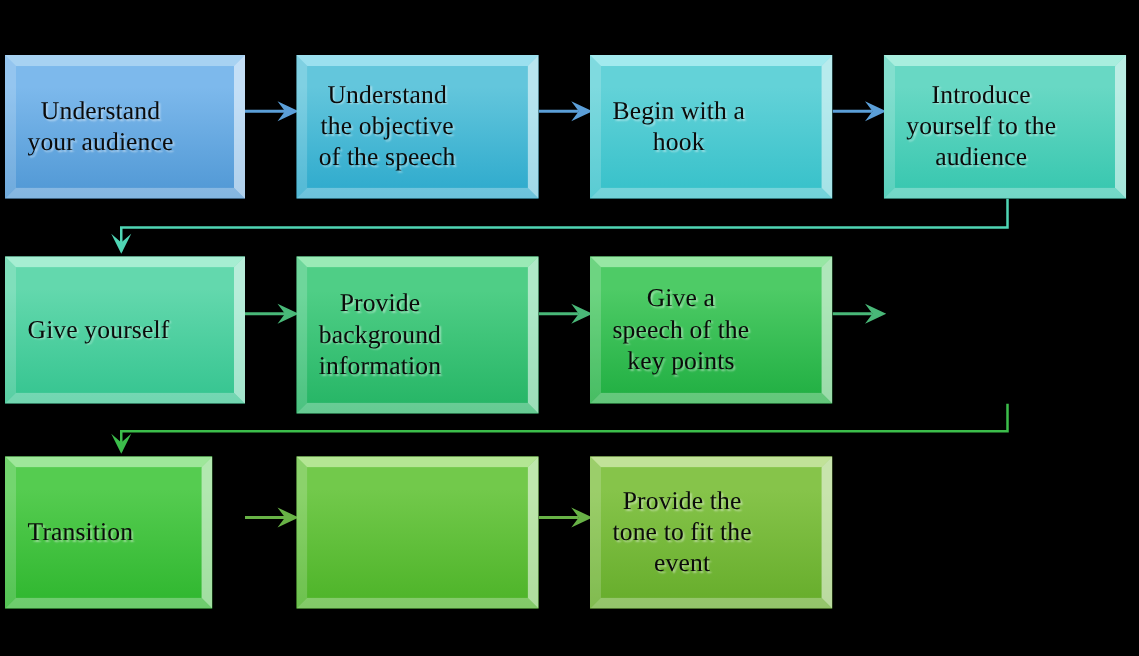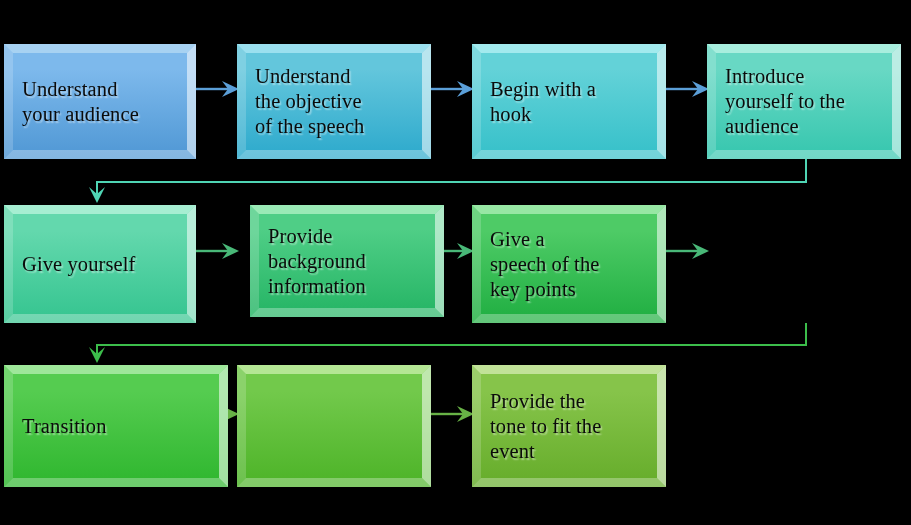--- a/index.html
+++ b/index.html
@@ -73,21 +73,21 @@
   }
   .h-arrow svg { display: block; width: 100%; height: 100%; }
 
   
   .connector { position: absolute; pointer-events: none; }
   .connector svg { display: block; width: 100%; height: 100%; }
 </style>
 </head>
 <body>
 
-<div id="flow-canvas" style="background: rgb(0, 0, 0);">
+<div id="flow-canvas" style="background: rgb(0, 0, 0); text-align: center;">
     <div class="connector" style="left: 0px; top: 0px; width: 911px; height: 525px;">
       <svg viewBox="0 0 911 525">
         <path d="M 806 159 L 806 182 L 97 182 L 97 201" fill="none" stroke="#4fd5b4" stroke-width="2"></path>
         <path d="M 89 187 L 97 203 L 105 187 L 97 194 Z" fill="#4fd5b4"></path>
       </svg>
     </div>
     <div class="connector" style="left: 0px; top: 0px; width: 911px; height: 525px;">
       <svg viewBox="0 0 911 525">
         <path d="M 806 323 L 806 345 L 97 345 L 97 361" fill="none" stroke="#3cbd4b" stroke-width="2"></path>
         <path d="M 89 347 L 97 363 L 105 347 L 97 354 Z" fill="#3cbd4b"></path>
@@ -180,41 +180,41 @@
 audience</div>
     </div>
     <div class="flow-box" style="left: 4px; top: 205px; width: 192px; height: 118px;">
       <div class="box-face" style="background: linear-gradient(rgb(99, 216, 173) 0%, rgb(99, 216, 173) 22%, rgb(52, 196, 143) 100%);"></div>
       <div class="bevel-top" style="background: rgb(166, 238, 210);"></div>
       <div class="bevel-bottom" style="background: rgba(255, 255, 255, 0.3);"></div>
       <div class="bevel-left" style="background: rgba(255, 255, 255, 0.18);"></div>
       <div class="bevel-right" style="background: rgba(255, 255, 255, 0.55);"></div>
       <div class="box-label">Give yourself</div>
     </div>
-    <div class="flow-box" style="left: 237px; top: 205px; width: 194px; height: 112px; margin-left: 13px;">
+    <div class="flow-box" style="left: 237px; top: 205px; width: 194px; height: 126px;">
       <div class="box-face" style="background: linear-gradient(rgb(79, 206, 134) 0%, rgb(79, 206, 134) 22%, rgb(36, 180, 100) 100%);"></div>
       <div class="bevel-top" style="background: rgb(154, 234, 182);"></div>
       <div class="bevel-bottom" style="background: rgba(255, 255, 255, 0.3);"></div>
       <div class="bevel-left" style="background: rgba(255, 255, 255, 0.18);"></div>
       <div class="bevel-right" style="background: rgba(255, 255, 255, 0.55);"></div>
       <div class="box-label">Provide
 background
 information</div>
     </div>
     <div class="flow-box" style="left: 472px; top: 205px; width: 194px; height: 118px;">
       <div class="box-face" style="background: linear-gradient(rgb(78, 203, 102) 0%, rgb(78, 203, 102) 22%, rgb(31, 174, 65) 100%);"></div>
       <div class="bevel-top" style="background: rgb(151, 231, 164);"></div>
       <div class="bevel-bottom" style="background: rgba(255, 255, 255, 0.3);"></div>
       <div class="bevel-left" style="background: rgba(255, 255, 255, 0.18);"></div>
       <div class="bevel-right" style="background: rgba(255, 255, 255, 0.55);"></div>
       <div class="box-label">Give a
 speech of the
 key points</div>
     </div>
-    <div class="flow-box" style="left: 4px; top: 365px; width: 224px; height: 122px;">
+    <div class="flow-box" style="left: 4px; top: 365px; width: 166px; height: 122px;">
       <div class="box-face" style="background: linear-gradient(rgb(85, 204, 80) 0%, rgb(85, 204, 80) 22%, rgb(46, 182, 46) 100%);"></div>
       <div class="bevel-top" style="background: rgb(158, 231, 154);"></div>
       <div class="bevel-bottom" style="background: rgba(255, 255, 255, 0.3);"></div>
       <div class="bevel-left" style="background: rgba(255, 255, 255, 0.18);"></div>
       <div class="bevel-right" style="background: rgba(255, 255, 255, 0.55);"></div>
       <div class="box-label">Transition</div>
     </div>
     <div class="flow-box" style="left: 237px; top: 365px; width: 194px; height: 122px;">
       <div class="box-face" style="background: linear-gradient(rgb(114, 201, 75) 0%, rgb(114, 201, 75) 22%, rgb(76, 179, 39) 100%);"></div>
       <div class="bevel-top" style="background: rgb(180, 230, 148);"></div>

